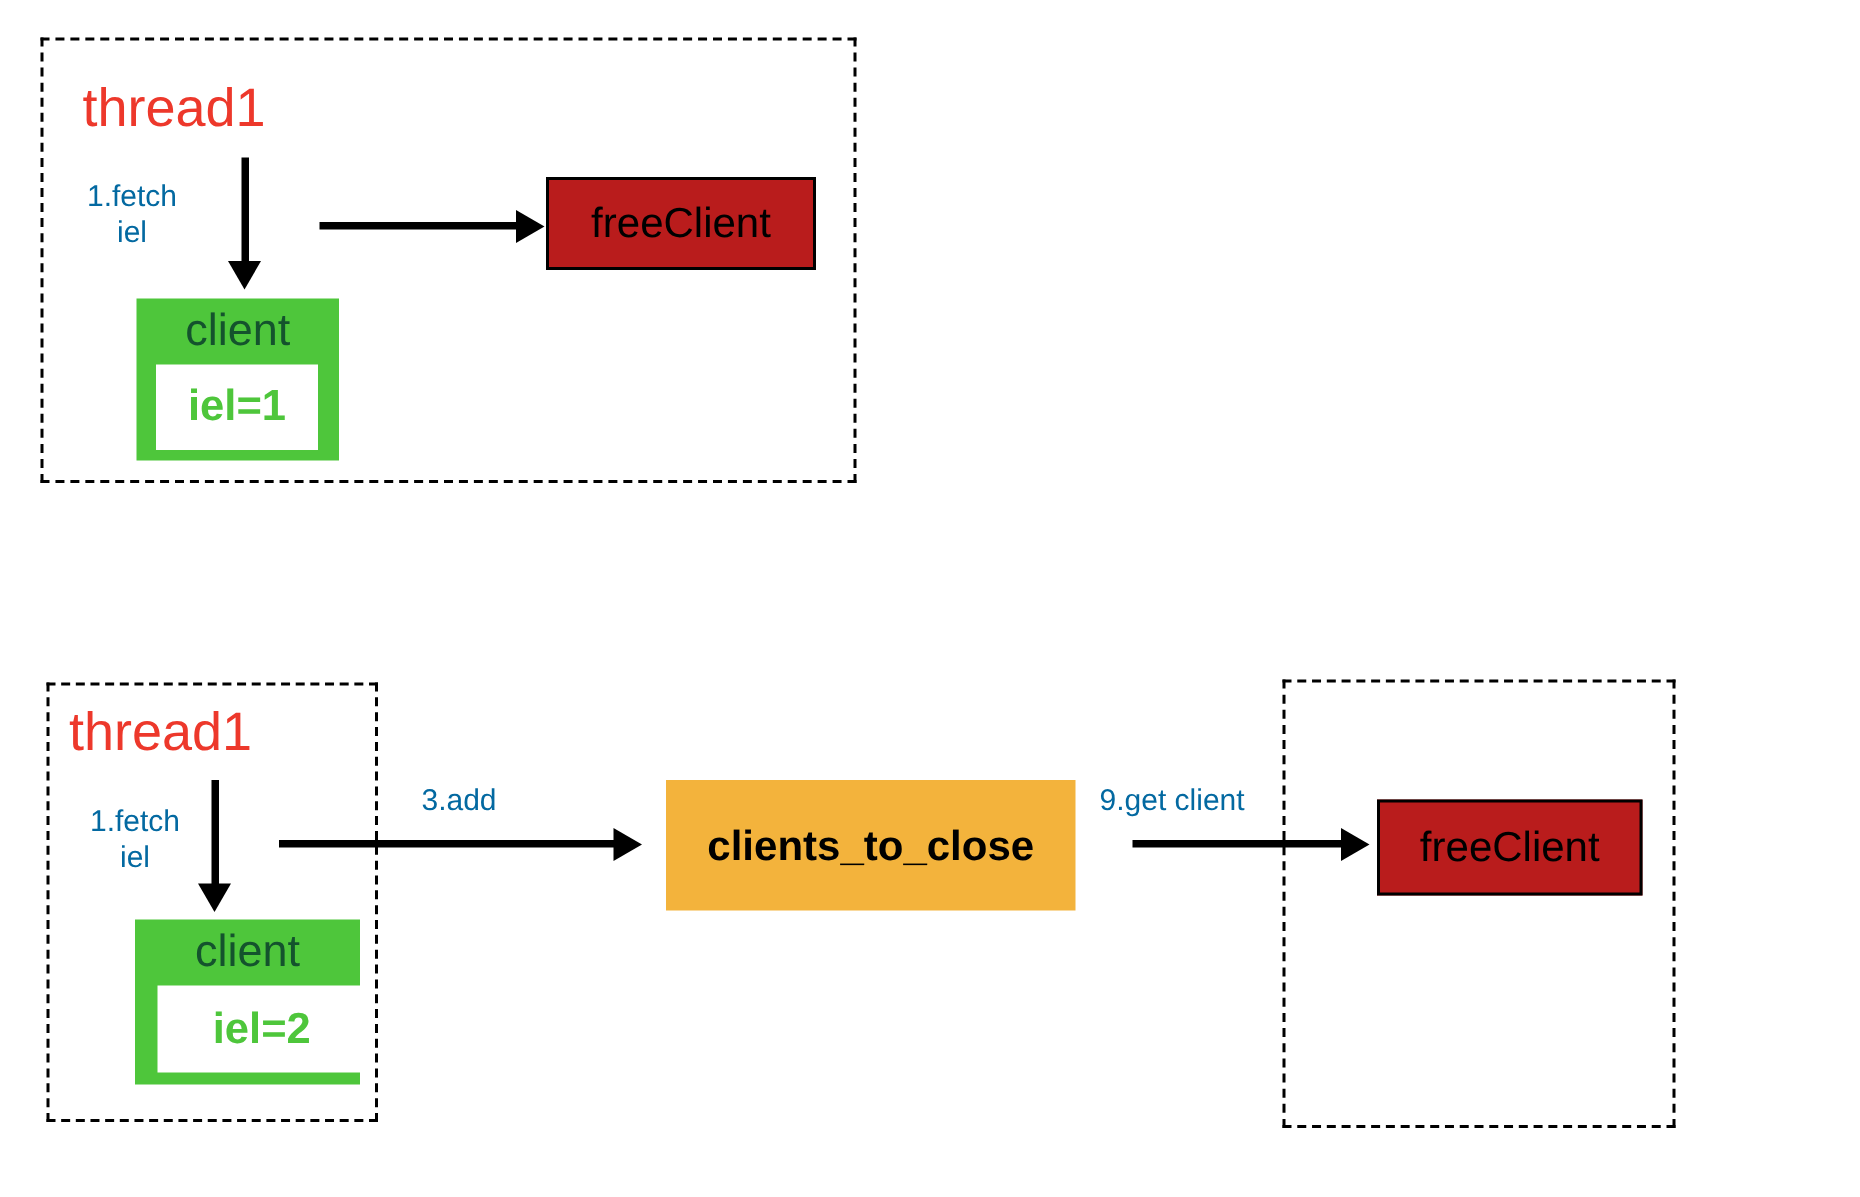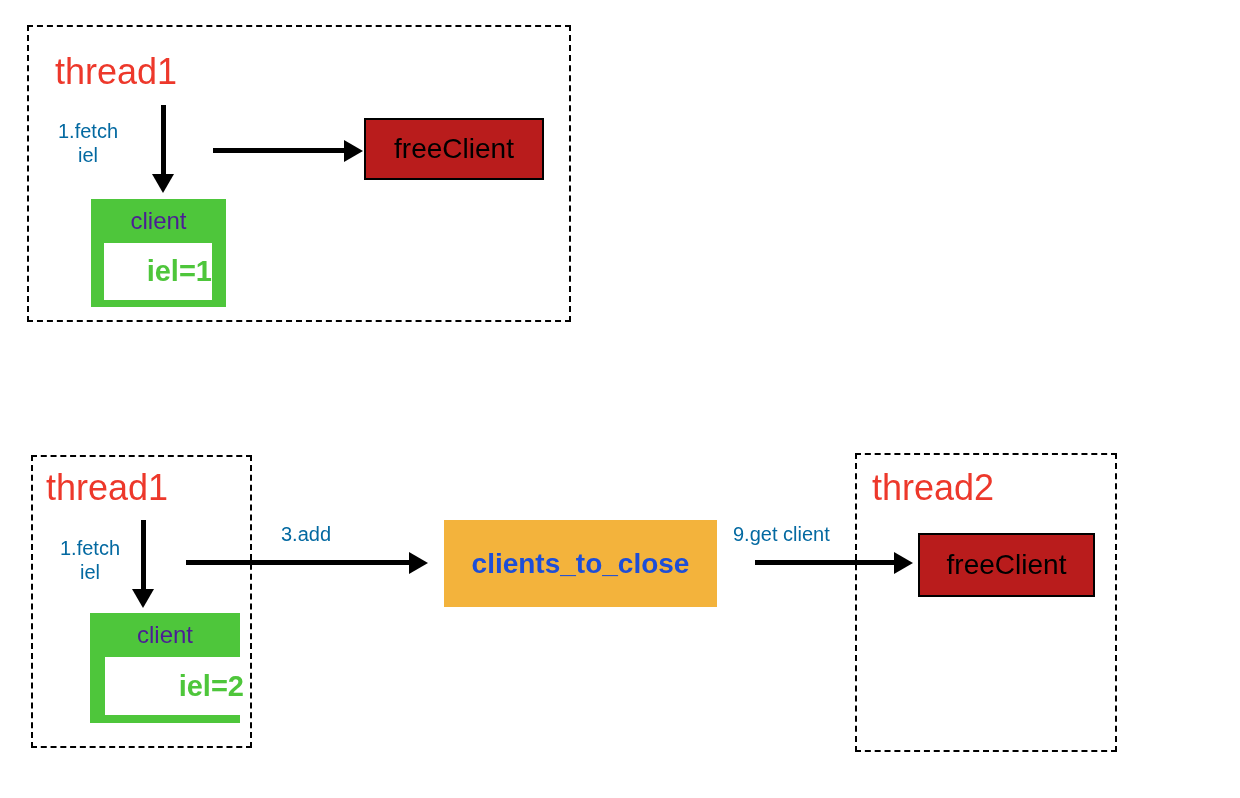--- a/index.html
+++ b/index.html
@@ -60,48 +60,48 @@
   
   .client-box {
     position: absolute;
     background: #4EC63B;
     box-sizing: border-box;
   }
   .client-title {
     position: absolute;
     left: 0; right: 0; top: 4px;
     text-align: center;
-    color: #4c1d95;
-    font-size: 24px;
+    color: #14532d;
+    font-size: 30px;
     line-height: 36px;
   }
   .client-value-box {
     position: absolute;
     background: #ffffff;
     display: flex;
     align-items: center;
-    justify-content: flex-end;
+    justify-content: center;
   }
   .client-value {
     color: #4EC63B;
     font-size: 29px;
     font-weight: bold;
     white-space: nowrap;
   }
 
   
   .queue-box {
     position: absolute;
     background: #F3B33C;
     display: flex;
     align-items: center;
     justify-content: center;
   }
   .queue-label {
-    color: #1d4ed8;
+    color: #000000;
     font-size: 28px;
     font-weight: bold;
     white-space: nowrap;
   }
 
   
   .arrow-line-h {
     position: absolute;
     height: 5px;
     background: #000000;
@@ -183,19 +183,18 @@
   <div class="queue-box" style="left:444px; top:520px; width:273px; height:87px;">
     <span class="queue-label">clients_to_close</span>
   </div>
 
   <div class="step-label" style="left:733px; top:522px;">9.get client</div>
   <div class="arrow-line-h" style="left:755px; top:560px; width:140px;"></div>
   <div class="arrow-head-right" style="left:894px; top:552px;"></div>
 
   <div class="dashed-box" style="left:855px; top:453px; width:262px; height:299px;"></div>
 
-  <div class="thread-title" style="left:872px; top:468px;">thread2</div>
 
   <div class="plain-box" style="left:918px; top:533px; width:177px; height:64px;">
     <span>freeClient</span>
   </div>
 
 </div>
 
 </body></html>

